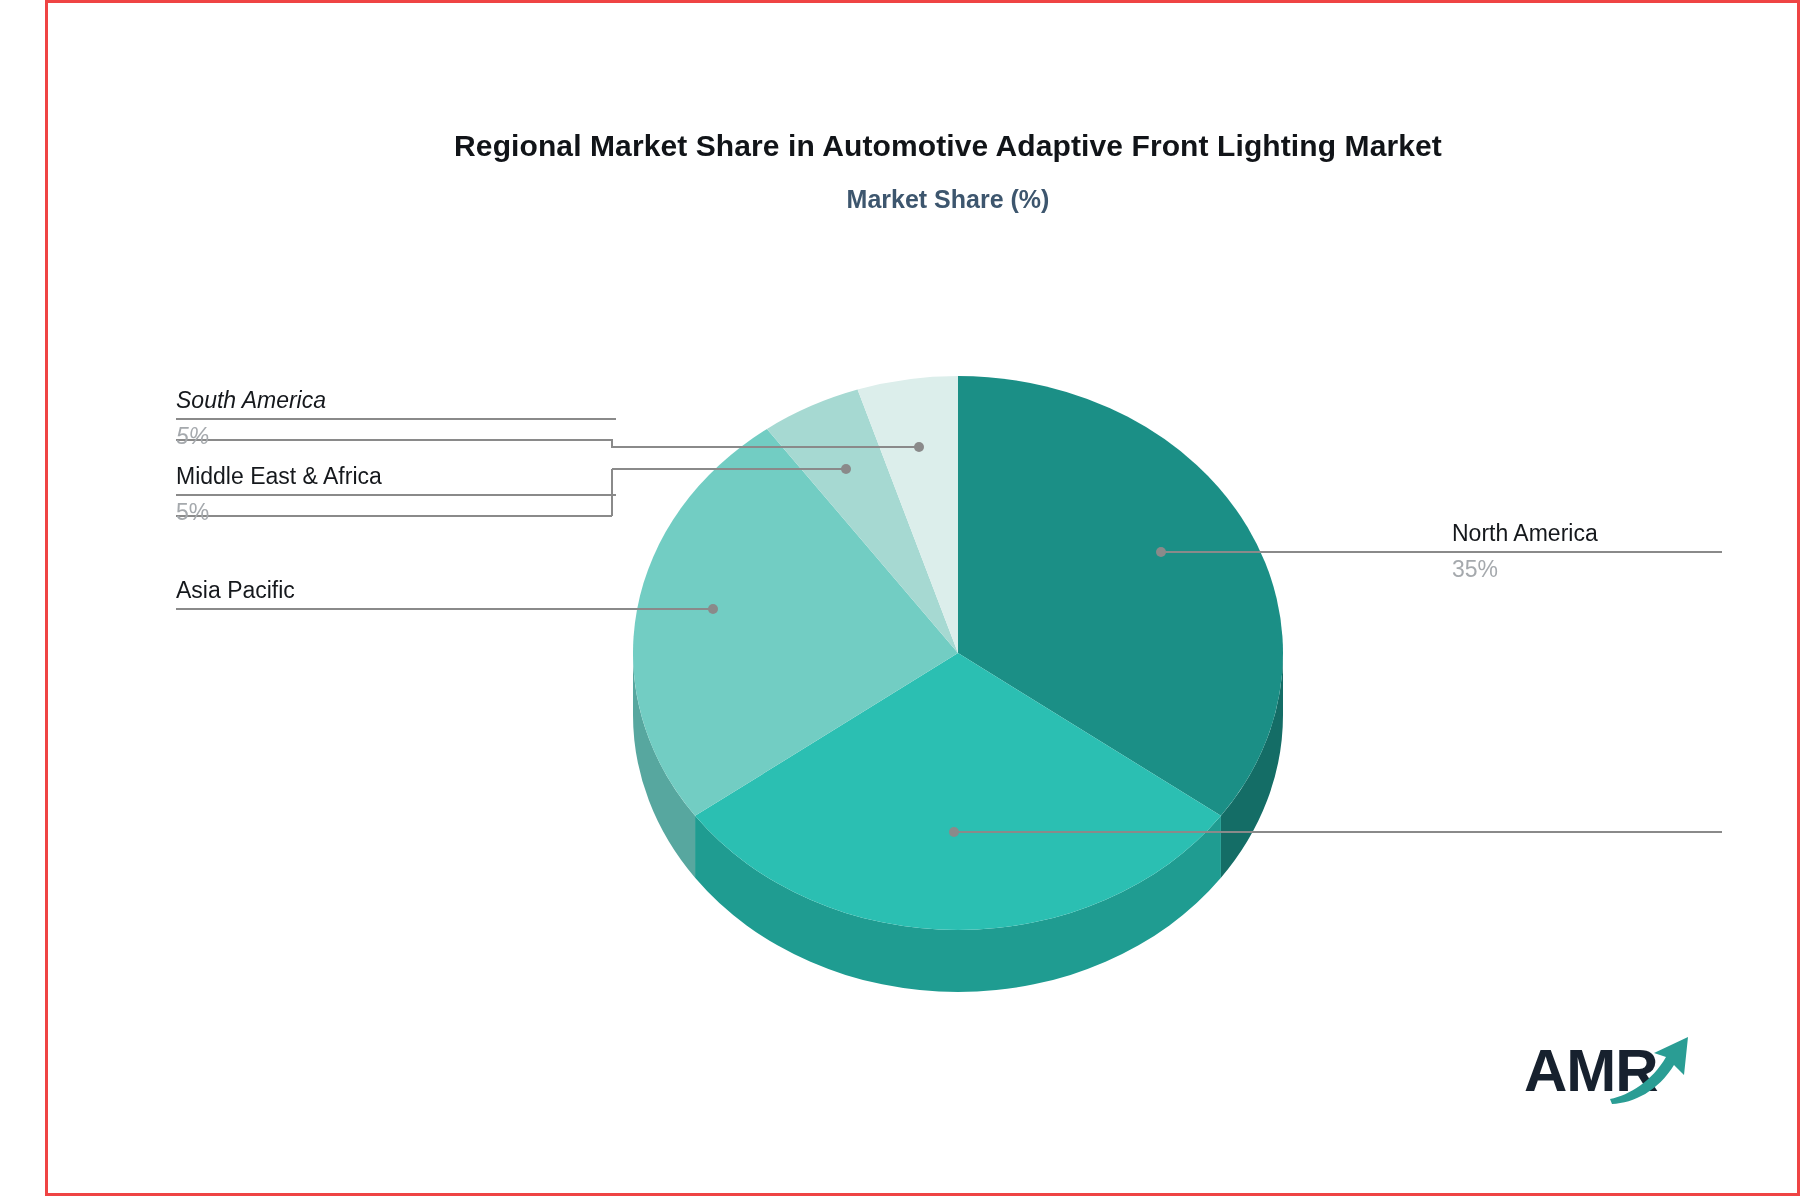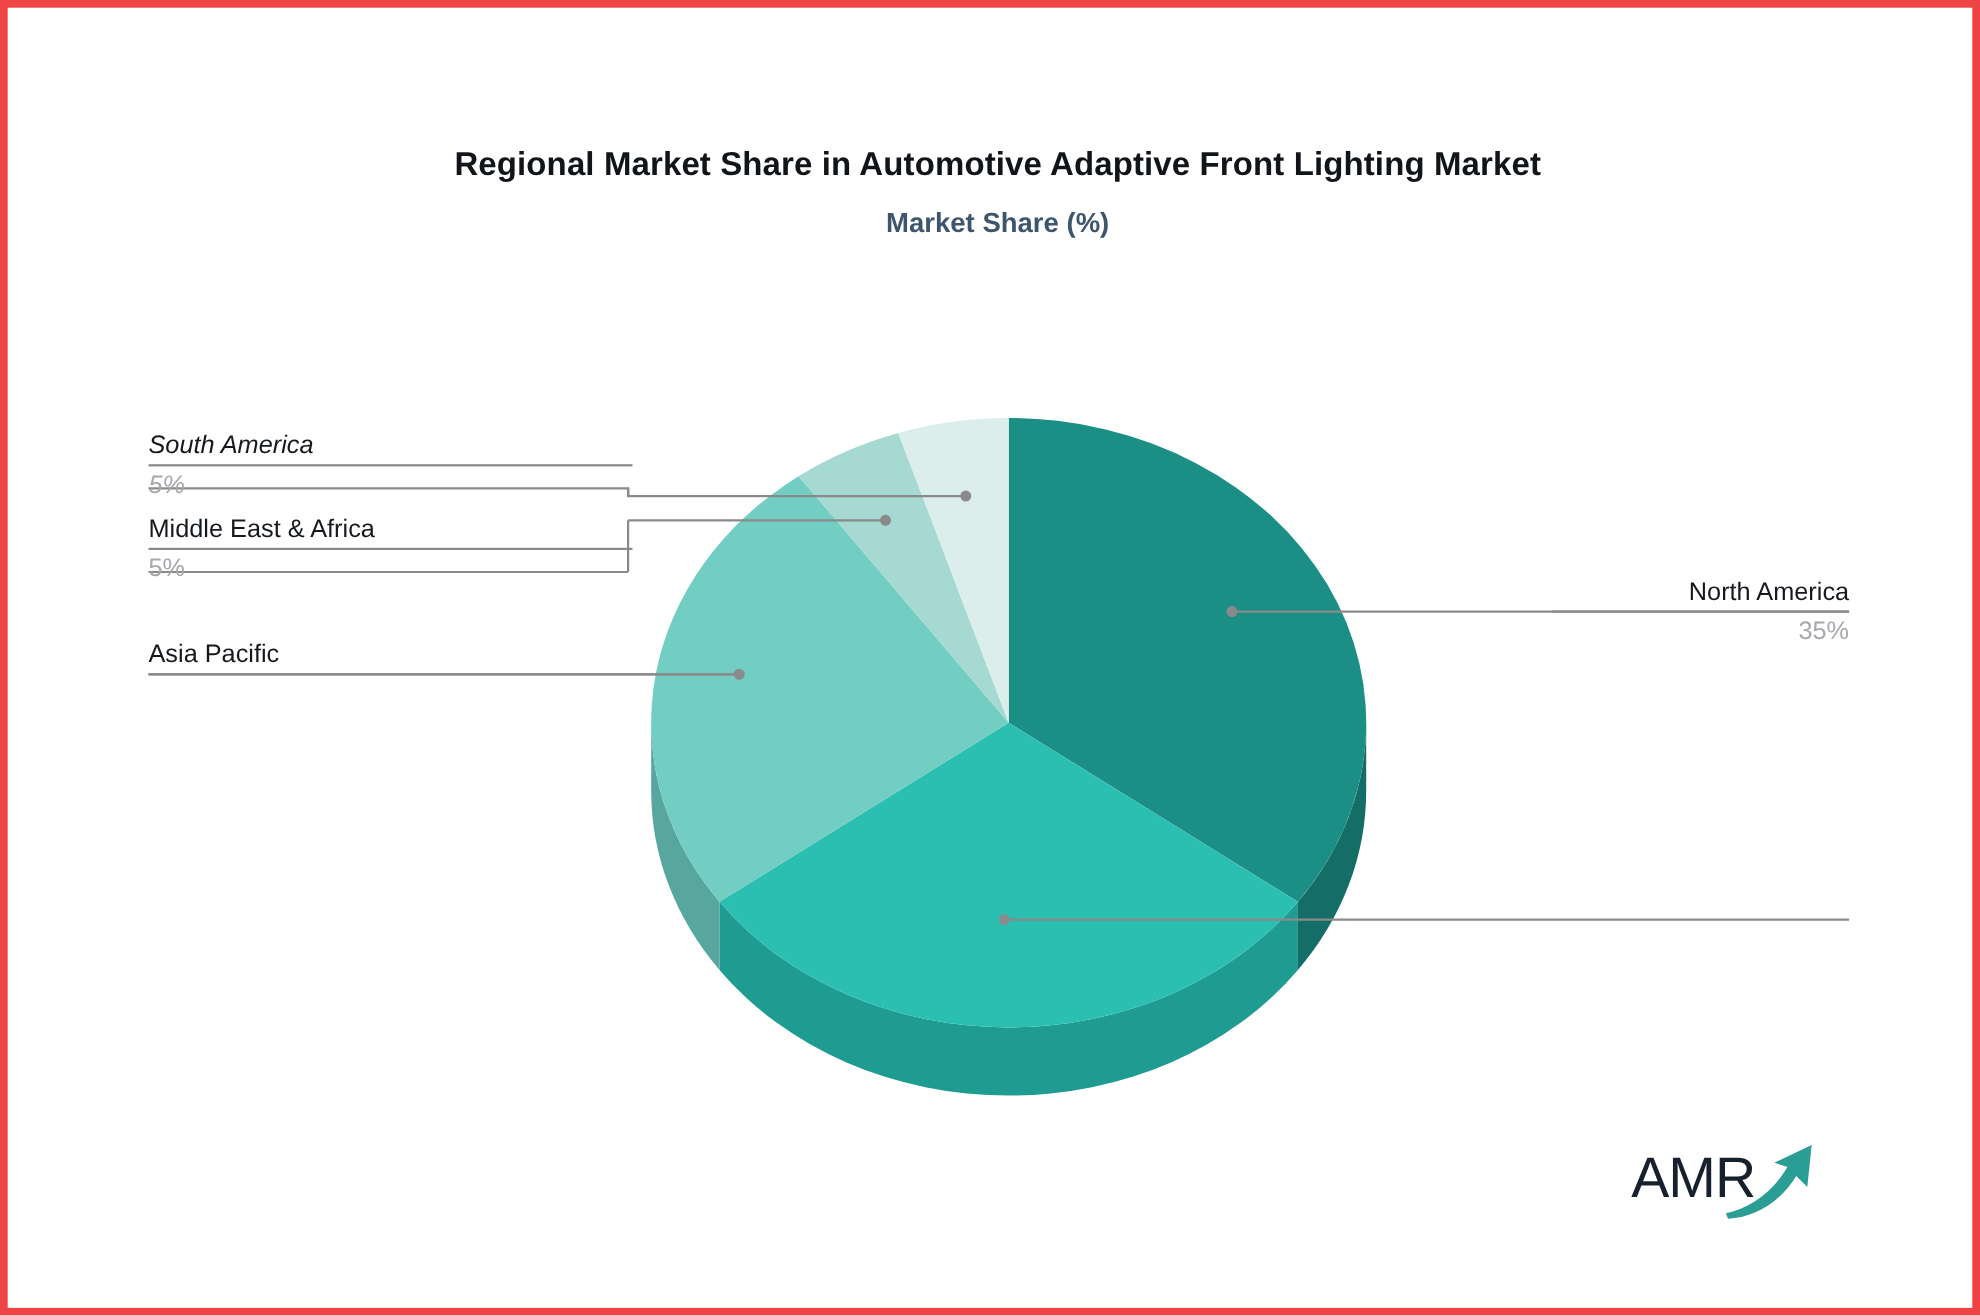--- a/index.html
+++ b/index.html
@@ -11,22 +11,23 @@
     width: 1800px;
     height: 1196px;
     font-family: "Liberation Sans", sans-serif;
     position: relative;
     overflow: hidden;
   }
   #frame {
     position: absolute;
     inset: 0;
     background: #ffffff;
-    border: 7px solid #ef4444;
+    border: 3px solid #ef4444;
     box-sizing: border-box;
+    margin-left: 45px;
   }
 
   
   #title-block {
     position: absolute;
     top: 125px;
     left: 0;
     width: 1800px;
     text-align: center;
   }
@@ -67,21 +68,21 @@
     height: 0;
     border-top: 2px solid #8a8a8a;
     margin: 3px 0 2px 0;
   }
   .callout .cl-value {
     font-size: 23px;
     color: #a5a9ad;
     line-height: 1.25;
   }
   .callout.left { text-align: left; left: 128px; }
-  .callout.right { text-align: right; left: 1232px; }
+  .callout.right { text-align: left; left: 1232px; }
 
   #callout-south-america { top: 383px; font-style: italic; }
   #callout-middle-east   { top: 459px; }
   #callout-asia-pacific  { top: 573px; }
   #callout-north-america { top: 516px; }
   #callout-europe        { top: 795px; }
 
   
   #callout-south-america .cl-rule { width: 440px; }
   #callout-middle-east   .cl-rule { width: 440px; }
@@ -97,22 +98,22 @@
     position: absolute;
     left: 1476px;
     top: 1030px;
     width: 170px;
     height: 70px;
   }
   #amr-wordmark {
     position: absolute;
     left: 0;
     top: 8px;
-    font-size: 52px;
-    font-weight: normal;
+    font-size: 60px;
+    font-weight: bold;
     color: #17212e;
     letter-spacing: -1px;
     line-height: 1;
   }
   #amr-arrow { position: absolute; left: 84px; top: 0px; }
 </style>
 </head>
 <body>
 
 <div id="frame">

